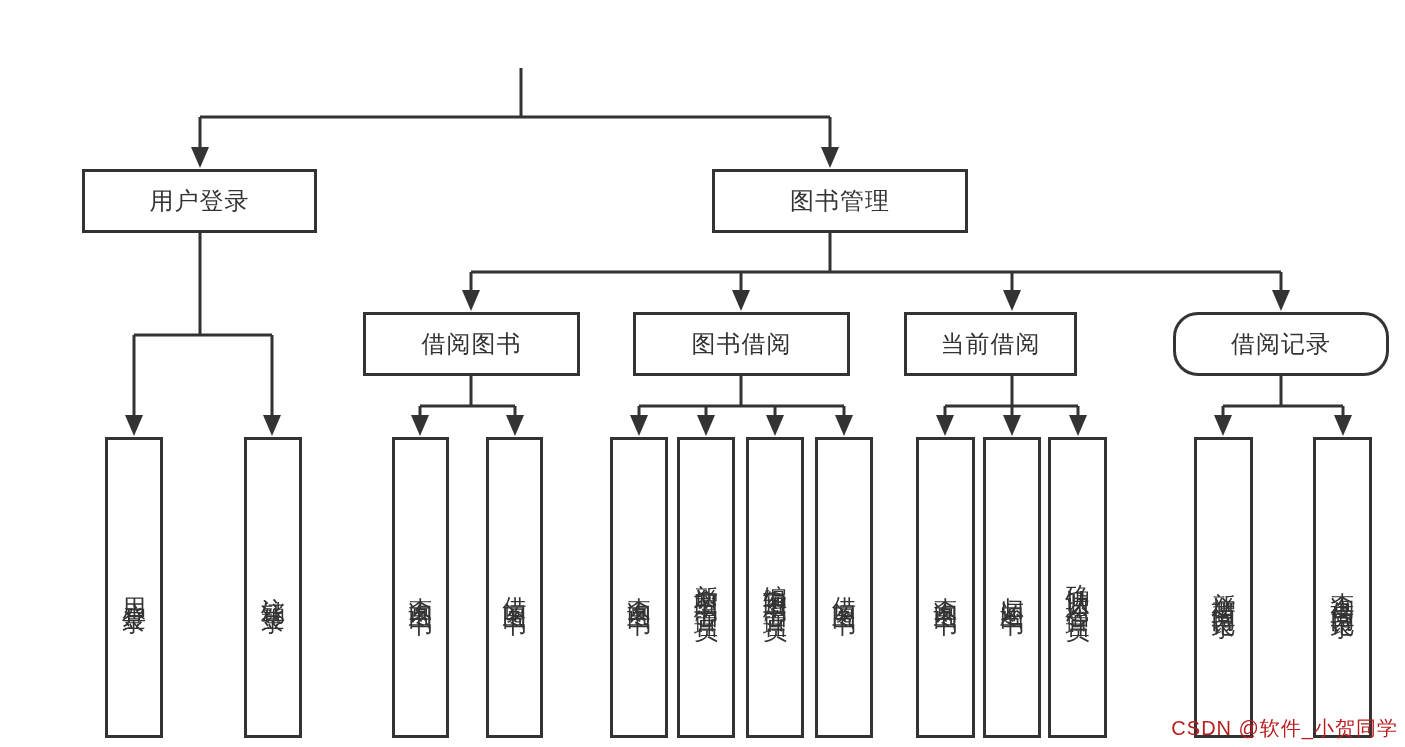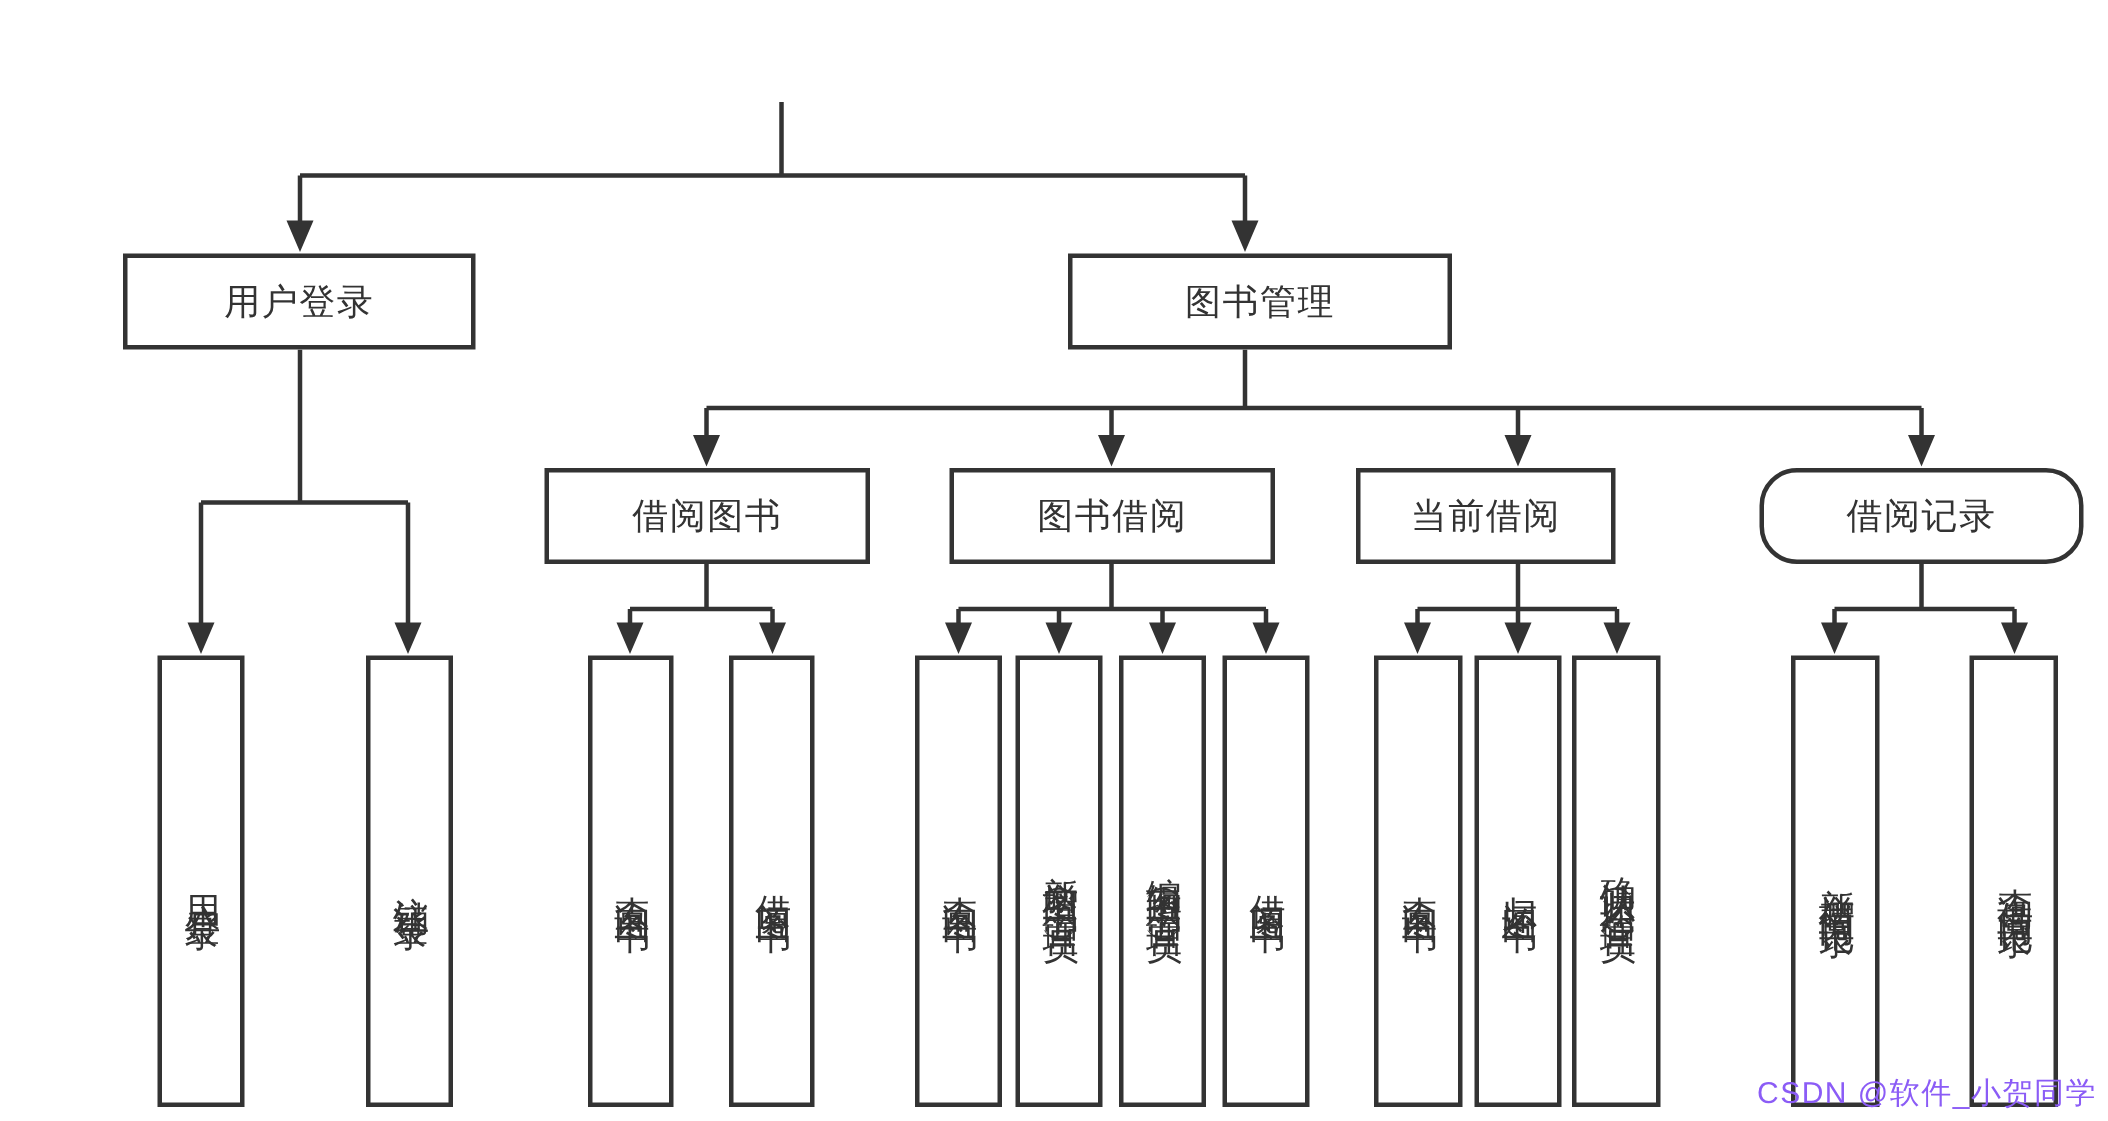--- a/index.html
+++ b/index.html
@@ -72,21 +72,21 @@
     letter-spacing: 5px;
     line-height: 1;
     white-space: nowrap;
   }
   .watermark {
     position: absolute;
     right: 7px;
     top: 715px;
     font-size: 20px;
     letter-spacing: 1px;
-    color: #8b5cf6;
+    color: #b91c1c;
     white-space: nowrap;
   }
 </style>
 </head>
 <body>
 
 <div class="stage">
 
   <svg class="connectors" viewBox="0 0 1405 747">
     <g>

